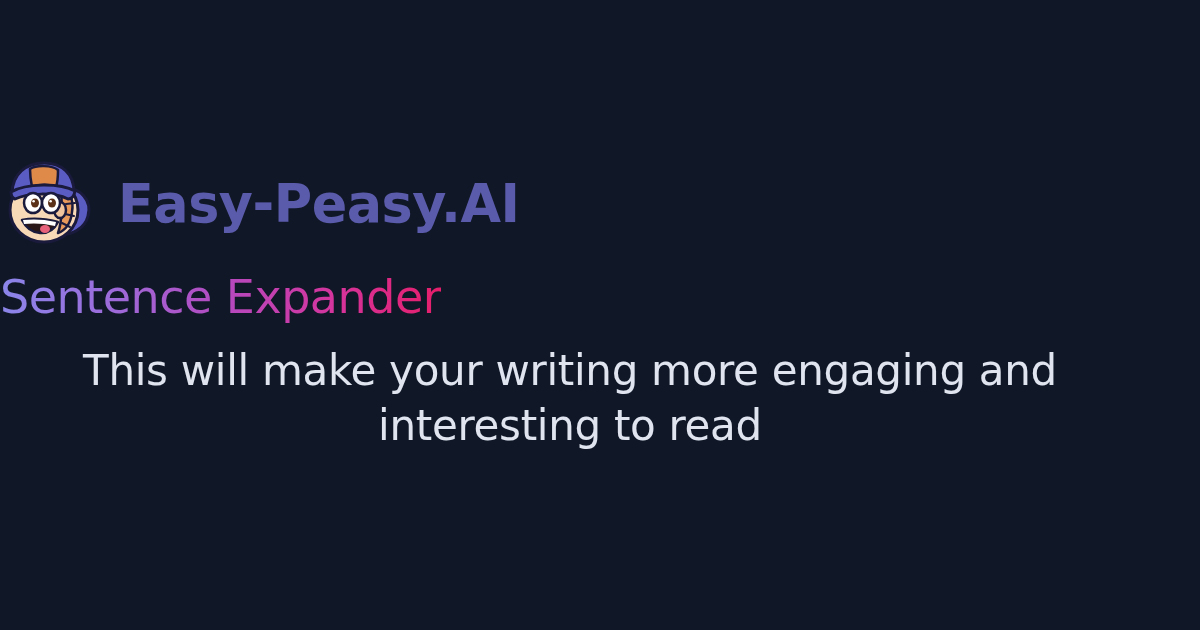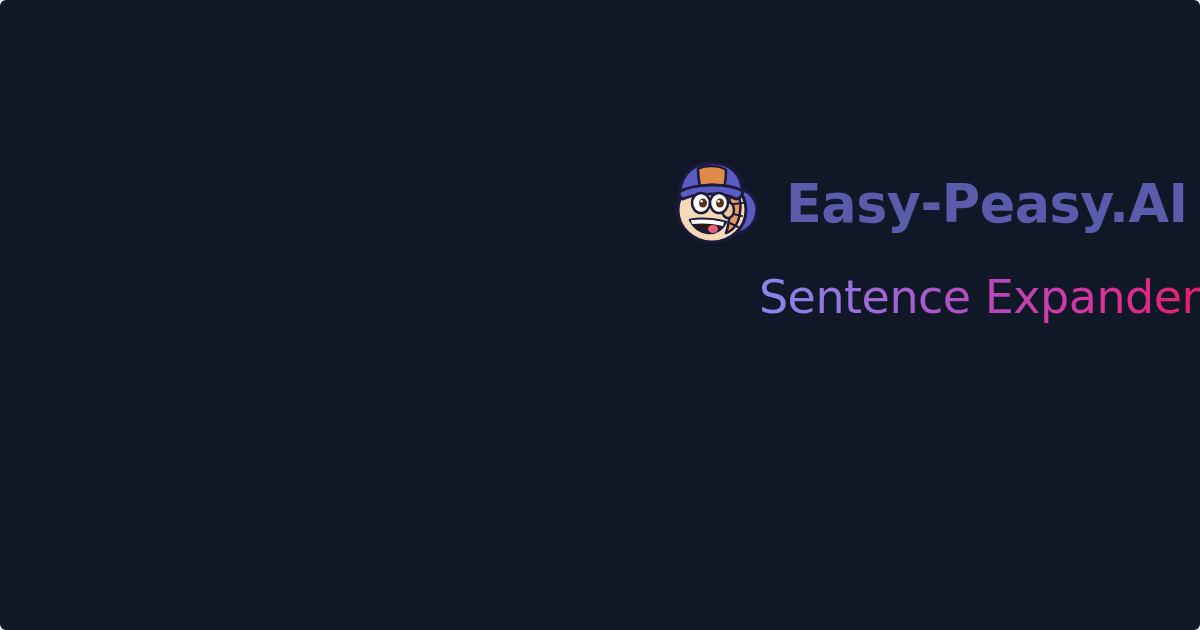--- a/index.html
+++ b/index.html
@@ -12,24 +12,23 @@
     overflow: hidden;
     font-family: "DejaVu Sans", sans-serif;
   }
   .og-card {
     position: relative;
     width: 1200px;
     height: 630px;
     background: #101828;
     display: flex;
     flex-direction: column;
-    align-items: flex-end;
+    align-items: flex-start;
     justify-content: flex-start;
     box-sizing: border-box;
-    border-radius: 6px;
   }
 
   
   .brand-row {
     margin-top: 158px;
     height: 92px;
     display: flex;
     flex-direction: row;
     align-items: center;
     justify-content: center;
@@ -119,14 +118,15 @@
       <path d="M22 62 C30 78 50 80 58 64 C46 61 32 60 22 62 Z" fill="#2a1818" stroke="#1a1a3c" stroke-width="2.5" stroke-linejoin="round"></path>
       <path d="M23 62 C32 61 44 61 56 64 L55 68 C43 65 32 65 24 66 Z" fill="#ffffff"></path>
       <ellipse cx="45" cy="71" rx="5" ry="4" fill="#e8617a"></ellipse>
     </svg>
 
     <div class="brand-wordmark">Easy-Peasy.AI</div>
   </div>
 
   <h1 class="page-title">Sentence Expander</h1>
 
+  <p class="page-subtitle">This will make your writing more engaging and interesting to read</p>
 
 </div>
 
 </body></html>

